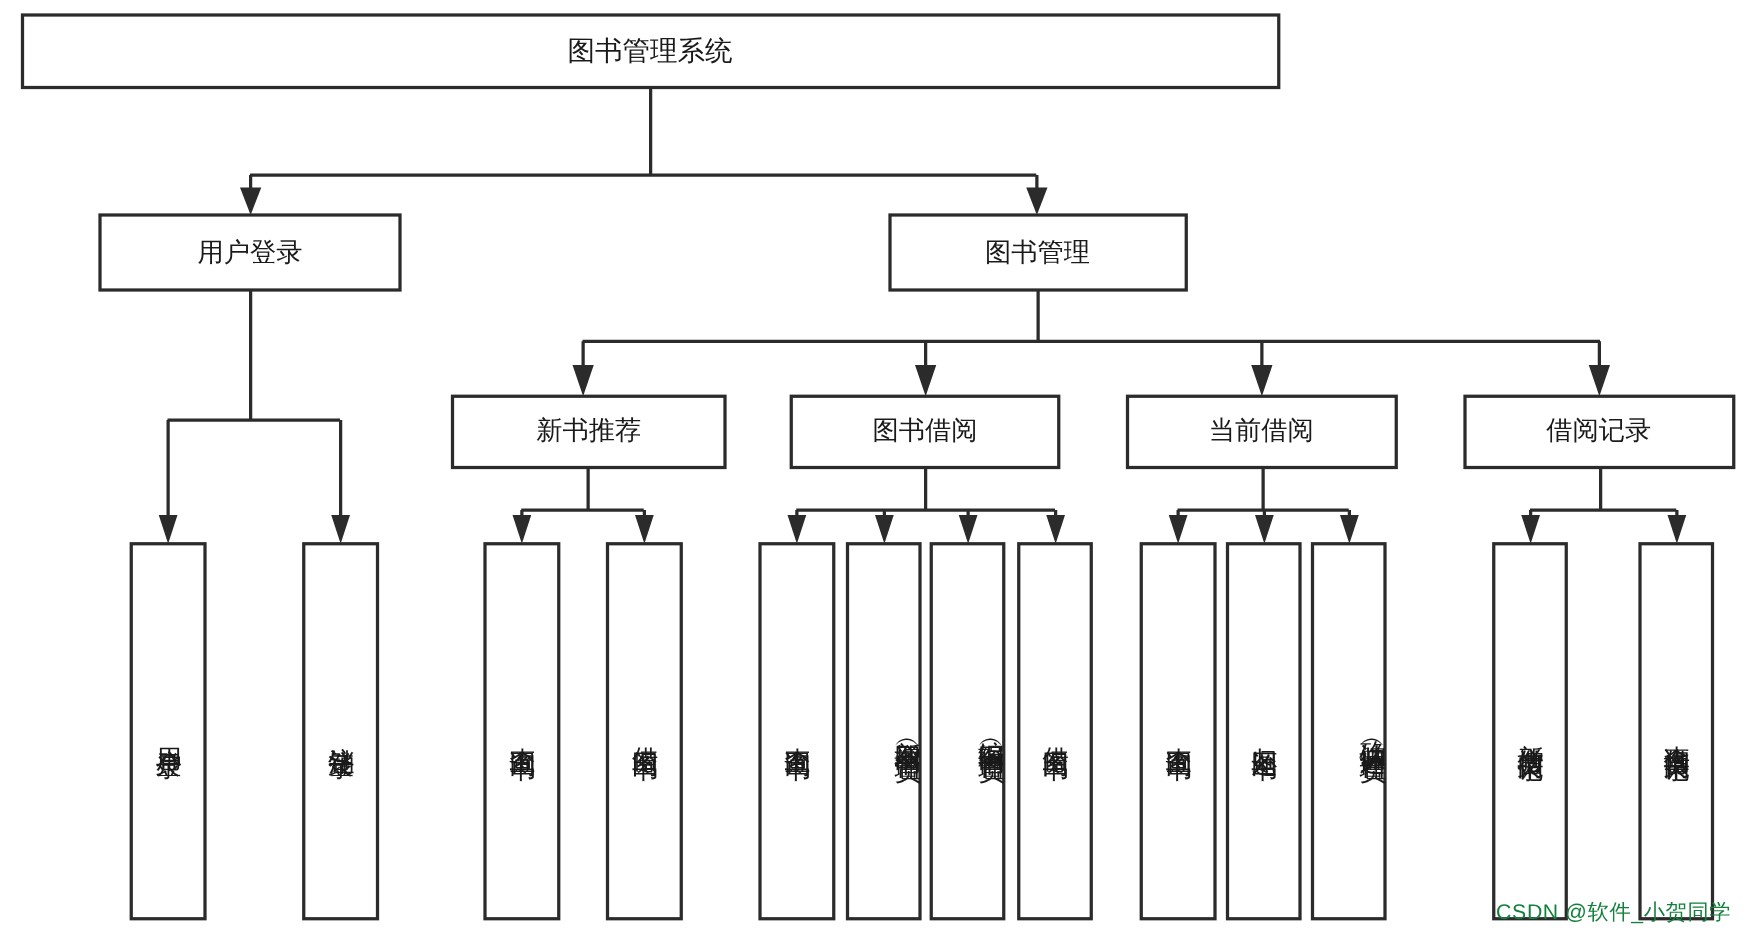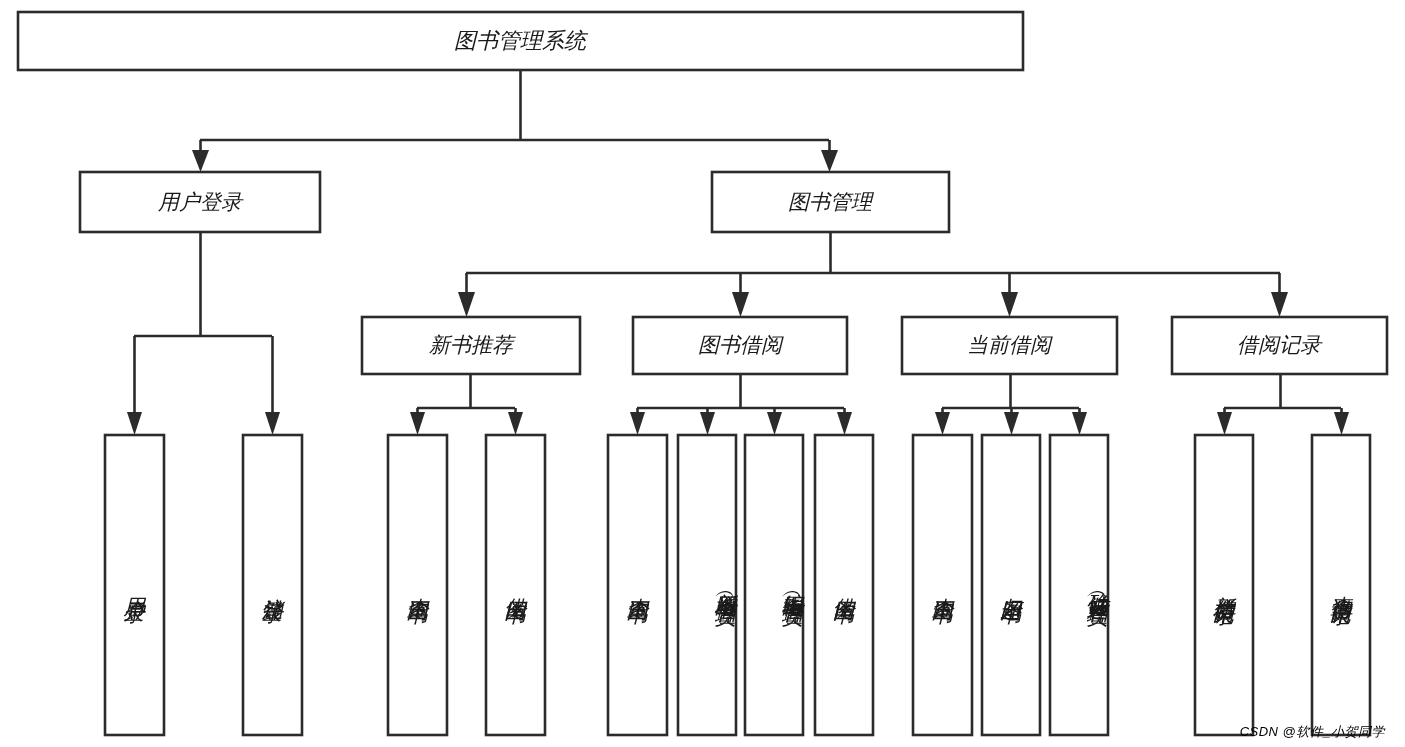--- a/index.html
+++ b/index.html
@@ -10,21 +10,20 @@
   }
   body {
     font-family: "Liberation Sans", "DejaVu Sans", sans-serif;
   }
   #diagram-root {
     position: relative;
     width: 1393px;
     height: 747px;
     background: #ffffff;
     overflow: hidden;
-    font-style: italic;
   }
   svg.diagram-canvas {
     position: absolute;
     left: 0;
     top: 0;
     width: 1405px;
     height: 747px;
     display: block;
   }
   .node-box {
@@ -72,22 +71,22 @@
     align-items: center;
     justify-content: center;
     pointer-events: none;
     user-select: none;
   }
   .watermark {
     position: absolute;
     right: 8px;
     bottom: 6px;
     font-family: "Liberation Sans", "DejaVu Sans", sans-serif;
-    font-size: 13px;
-    color: #000000;
+    font-size: 17px;
+    color: #15803d;
     letter-spacing: 0.5px;
     user-select: none;
   }
 </style>
 </head>
 <body>
 
 <div id="diagram-root">
 
   <svg class="diagram-canvas" viewBox="0 0 1405 747">

